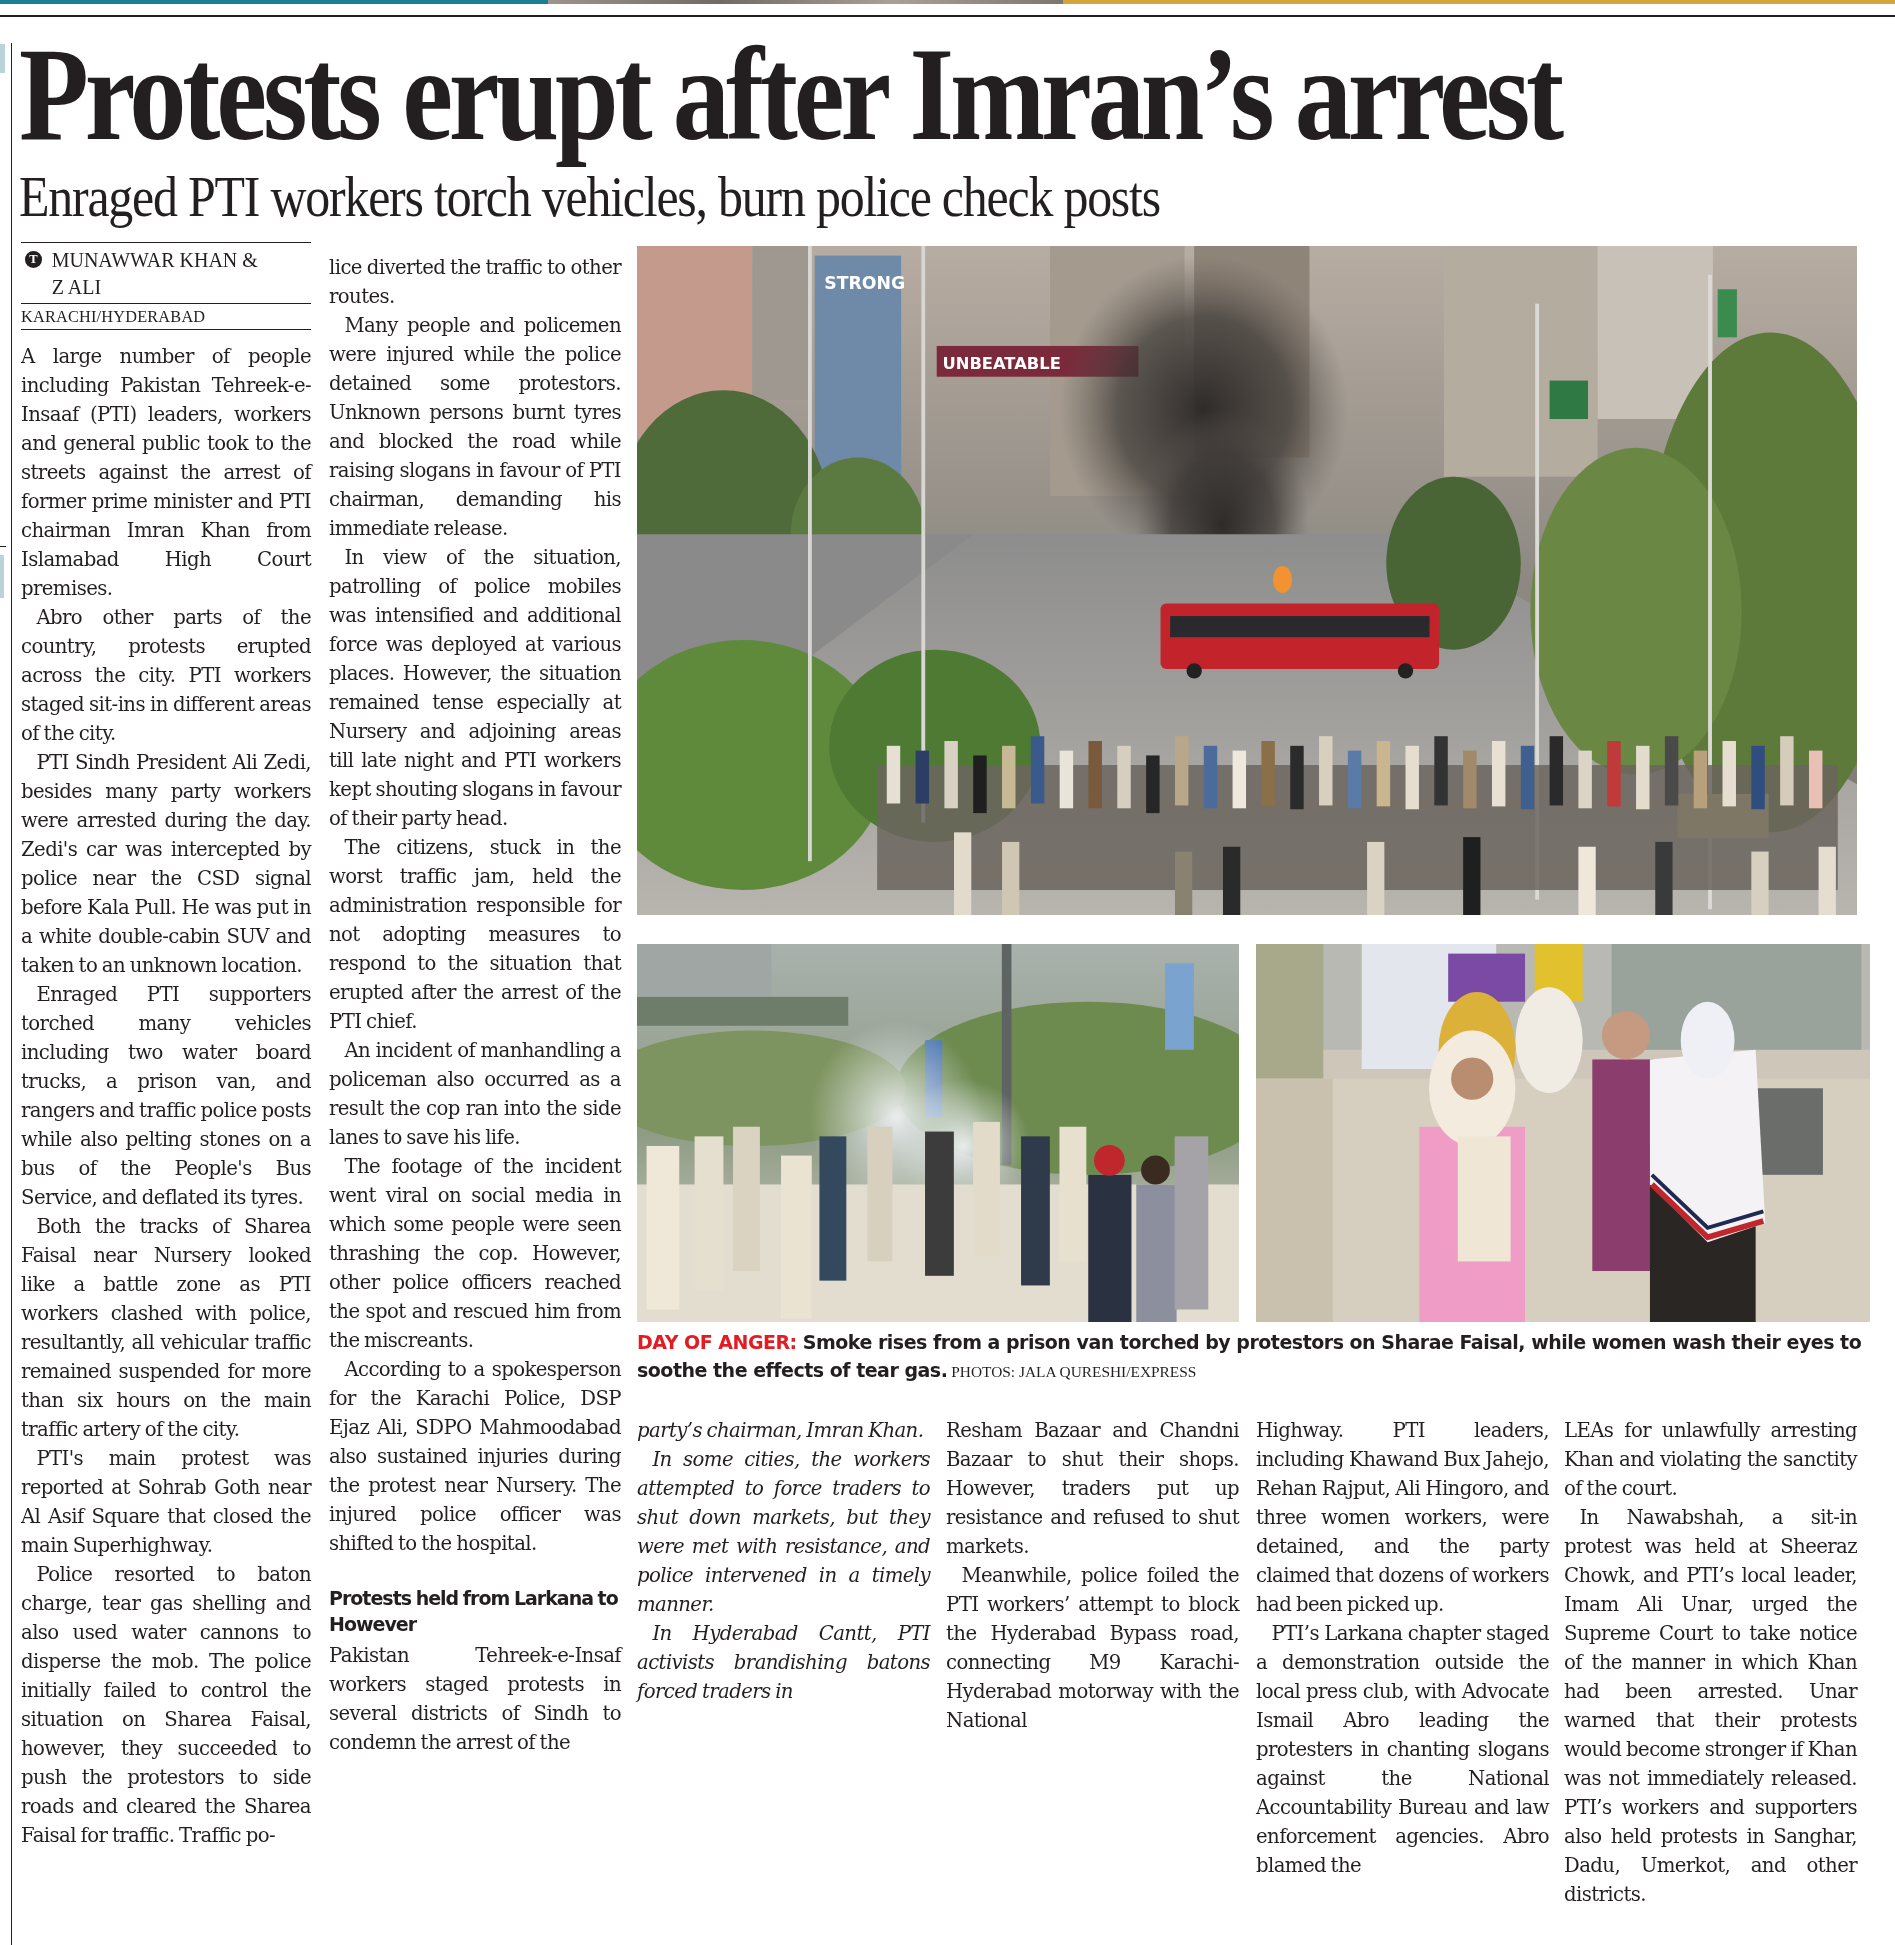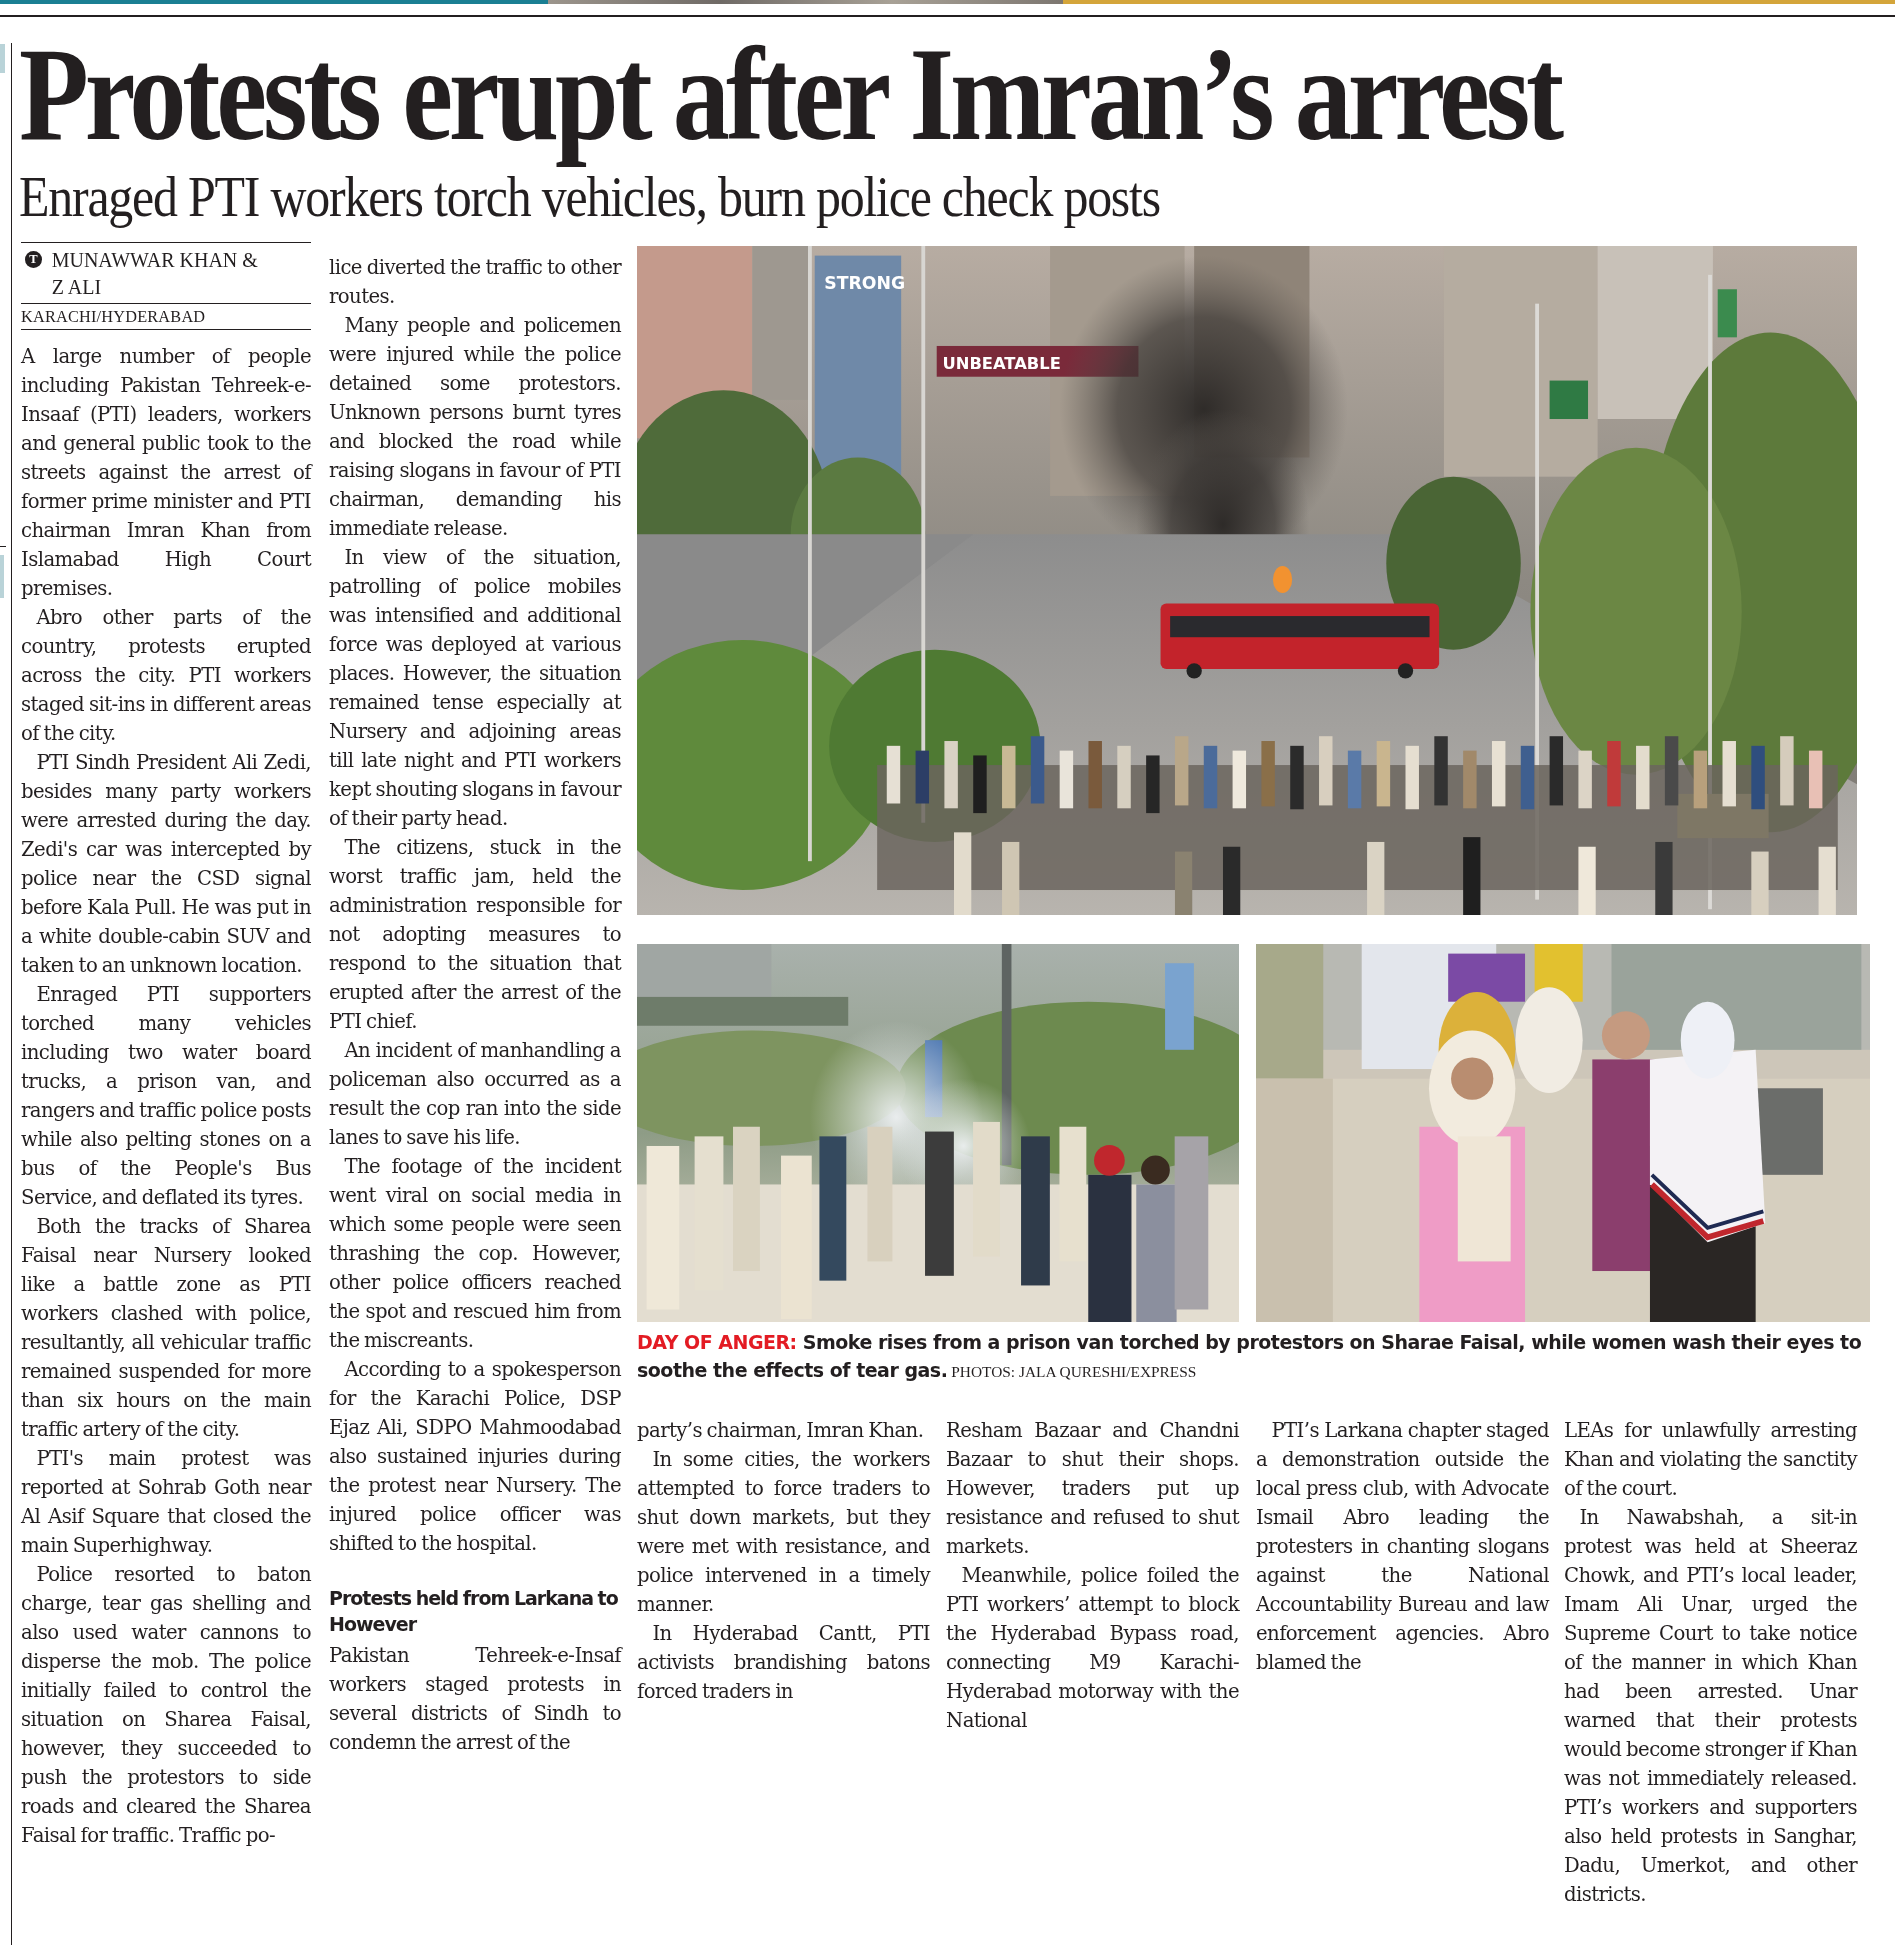--- a/index.html
+++ b/index.html
@@ -268,29 +268,30 @@
     <polyline points="412,250 470,305 528,288" stroke="#c0272d" stroke-width="6" fill="none"></polyline>
     <polyline points="412,240 470,295 528,278" stroke="#1f2a52" stroke-width="4" fill="none"></polyline>
     <ellipse cx="470" cy="100" rx="28" ry="40" fill="#eef0f6"></ellipse>
   </svg>
 </div>
 
 <div class="abs caption">
   <span class="kicker">DAY OF ANGER:</span><span class="body"> Smoke rises from a prison van torched by protestors on Sharae Faisal, while women wash their eyes to soothe the effects of tear gas.</span><span class="credit"> PHOTOS: JALA QURESHI/EXPRESS</span>
 </div>
 
-<div class="abs col" id="col3" style="left:637px;top:1416px;width:293px;">
+<div class="abs col" id="col3" style="left:637px;top:1416px;width:293px;font-style:italic;">
     <p class="noindent">party’s chairman, Imran Khan.</p>
     <p>In some cities, the workers attempted to force traders to shut down markets, but they were met with resistance, and police intervened in a timely manner.</p>
     <p>In Hyderabad Cantt, PTI activists brandishing batons forced traders in</p>
   </div>
 <div class="abs col" id="col4" style="left:946px;top:1416px;width:293px;">
     <p class="noindent">Resham Bazaar and Chandni Bazaar to shut their shops. However, traders put up resistance and refused to shut markets.</p>
     <p>Meanwhile, police foiled the PTI workers’ attempt to block the Hyderabad Bypass road, connecting M9 Karachi-Hyderabad motorway with the National</p>
   </div>
 <div class="abs col" id="col5" style="left:1256px;top:1416px;width:293px;">
+    <p class="noindent">Highway. PTI leaders, including Khawand Bux Jahejo, Rehan Rajput, Ali Hingoro, and three women workers, were detained, and the party claimed that dozens of workers had been picked up.</p>
     <p>PTI’s Larkana chapter staged a demonstration outside the local press club, with Advocate Ismail Abro leading the protesters in chanting slogans against the National Accountability Bureau and law enforcement agencies. Abro blamed the</p>
   </div>
 <div class="abs col" id="col6" style="left:1564px;top:1416px;width:293px;">
     <p class="noindent">LEAs for unlawfully arresting Khan and violating the sanctity of the court.</p>
     <p>In Nawabshah, a sit-in protest was held at Sheeraz Chowk, and PTI’s local leader, Imam Ali Unar, urged the Supreme Court to take notice of the manner in which Khan had been arrested. Unar warned that their protests would become stronger if Khan was not immediately released. PTI’s workers and supporters also held protests in Sanghar, Dadu, Umerkot, and other districts.</p>
   </div>
 
 
 </body></html>

